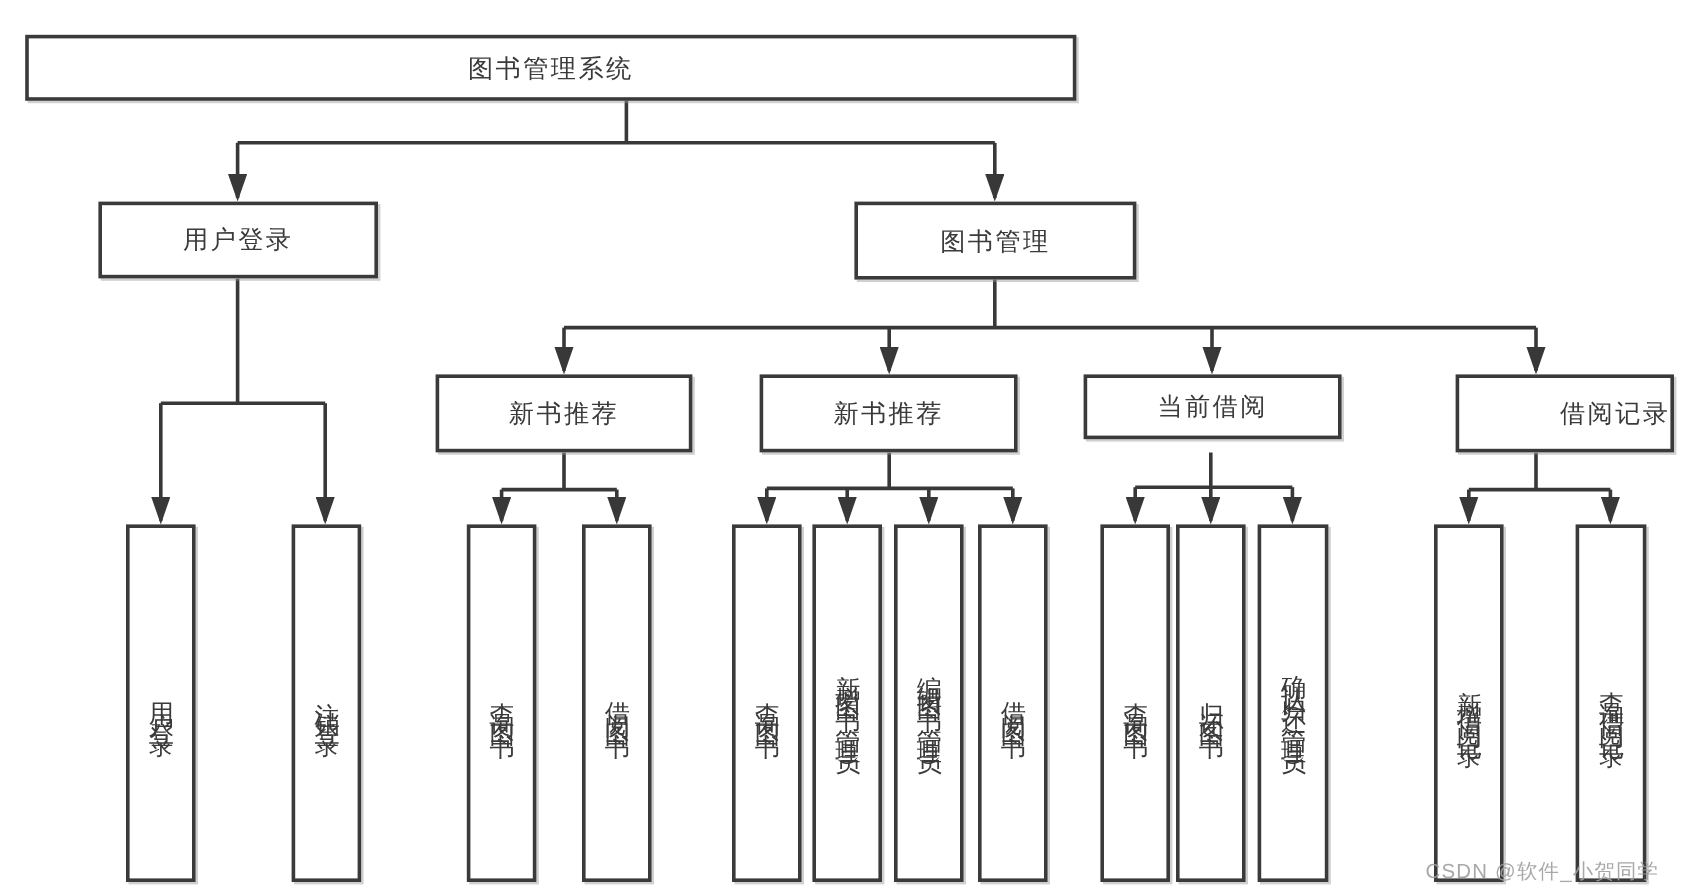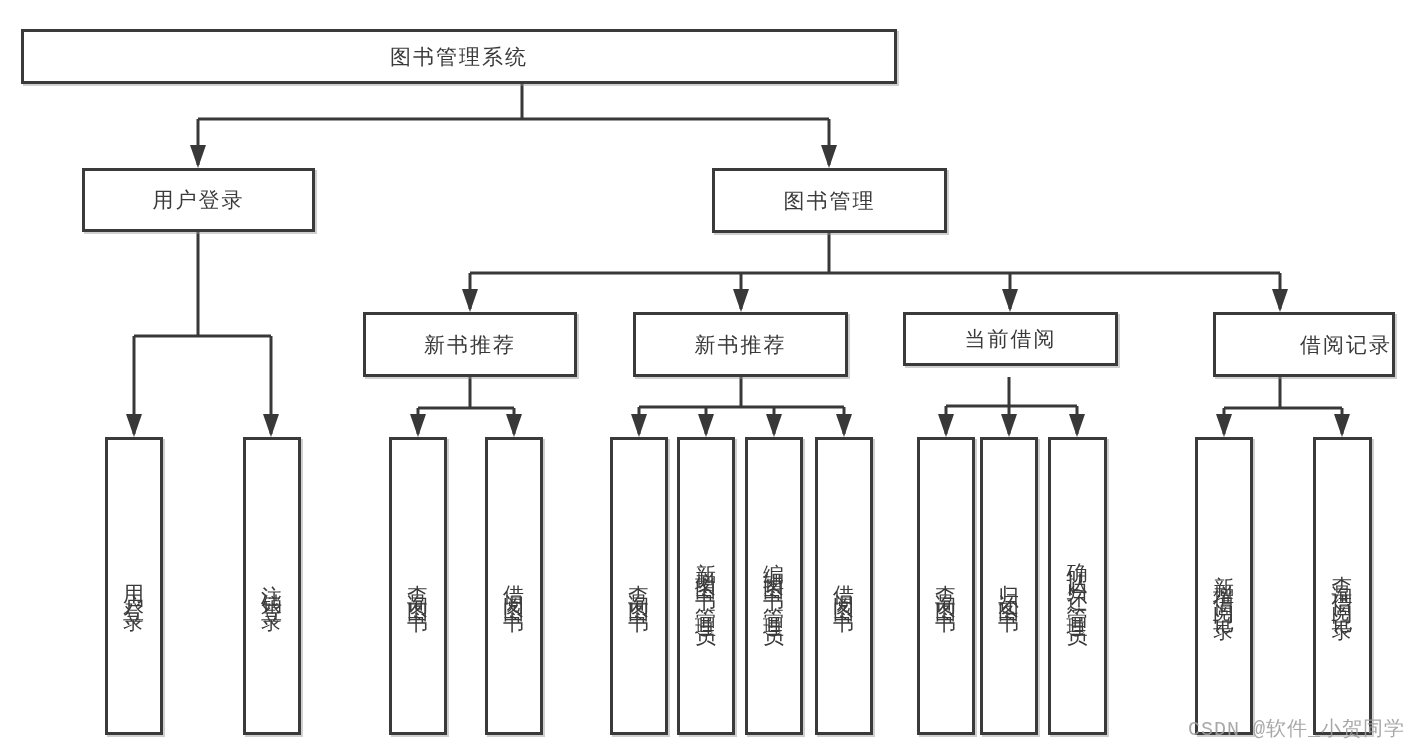--- a/index.html
+++ b/index.html
@@ -46,25 +46,24 @@
     font-size: 21px;
     letter-spacing: 9px;
     color: #3a3a3a;
     line-height: 1;
   }
   #watermark {
     position: absolute;
     left: 1188px;
     top: 715px;
     z-index: 3;
-    font-size: 20px;
+    font-size: 17px;
     color: rgba(158,158,158,0.9);
     letter-spacing: 1px;
     white-space: nowrap;
-    font-family: Liberation Mono, monospace;
   }
 </style>
 </head>
 <body>
 
 <div id="canvas">
 
   <svg id="connectors" viewBox="0 0 1405 747" xmlns="http://www.w3.org/2000/svg">
     <defs>
       <marker id="arrow" markerUnits="userSpaceOnUse" markerWidth="24" markerHeight="16" refX="20" refY="8" orient="auto">

